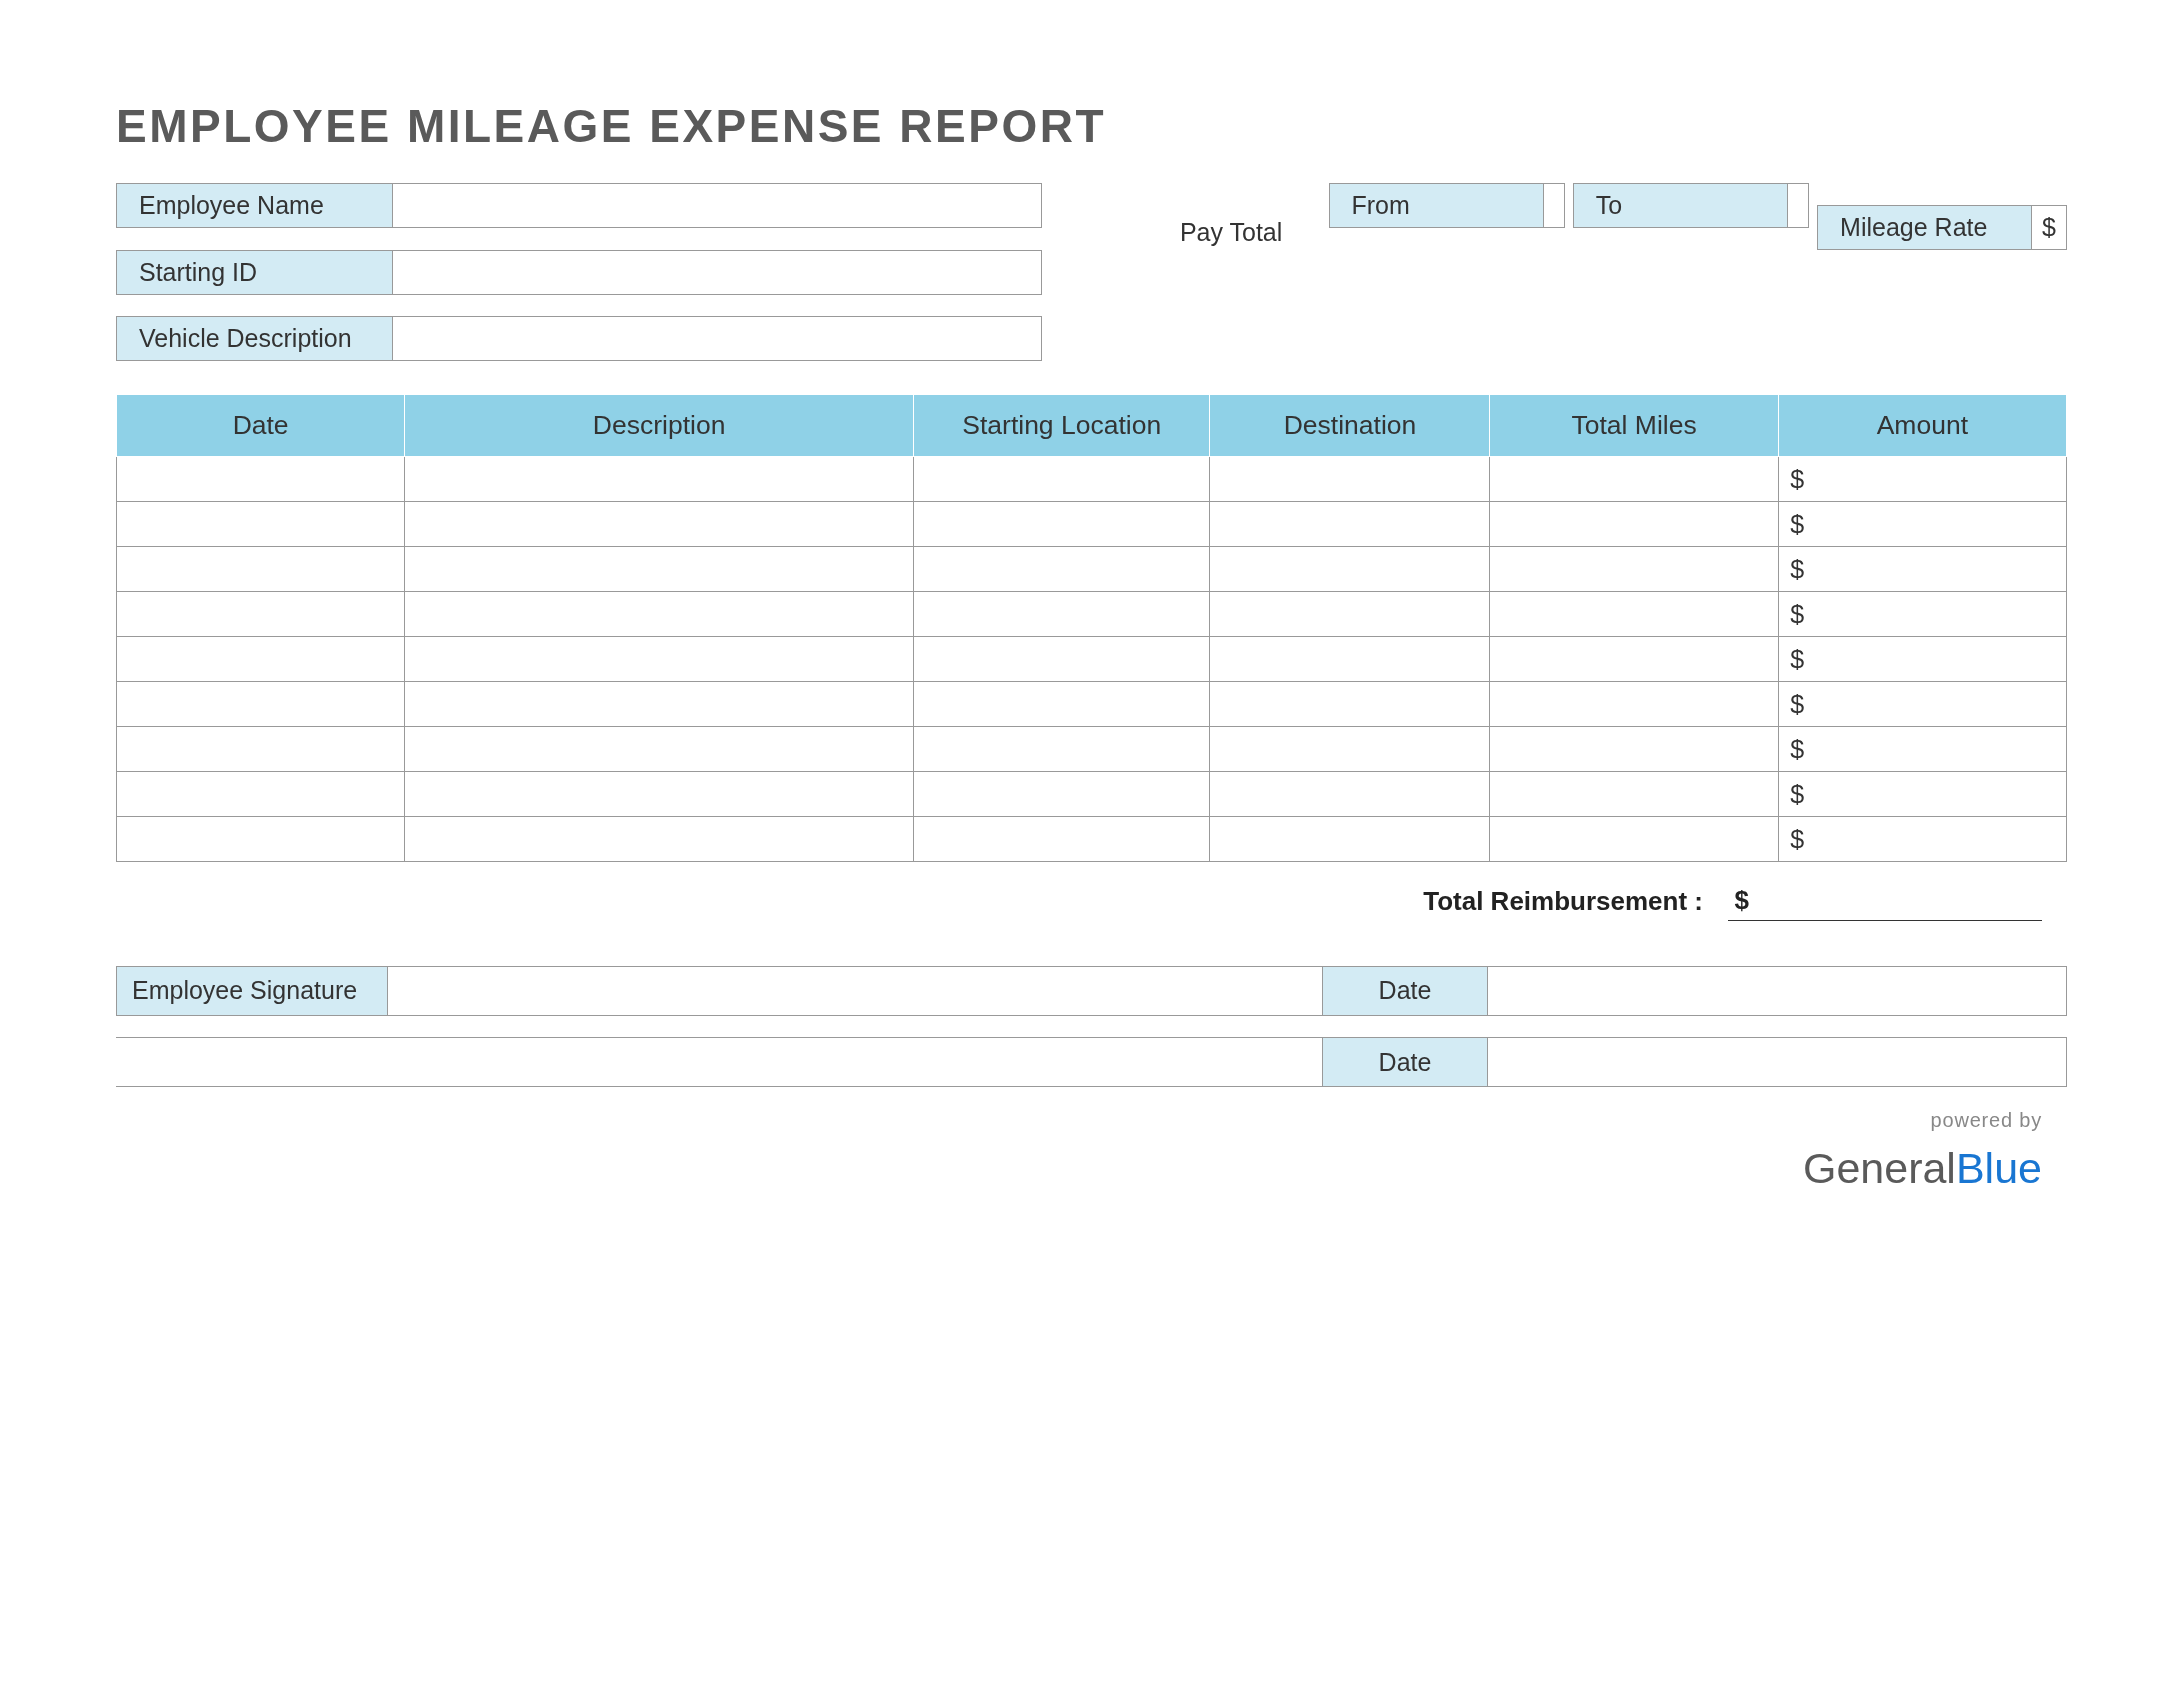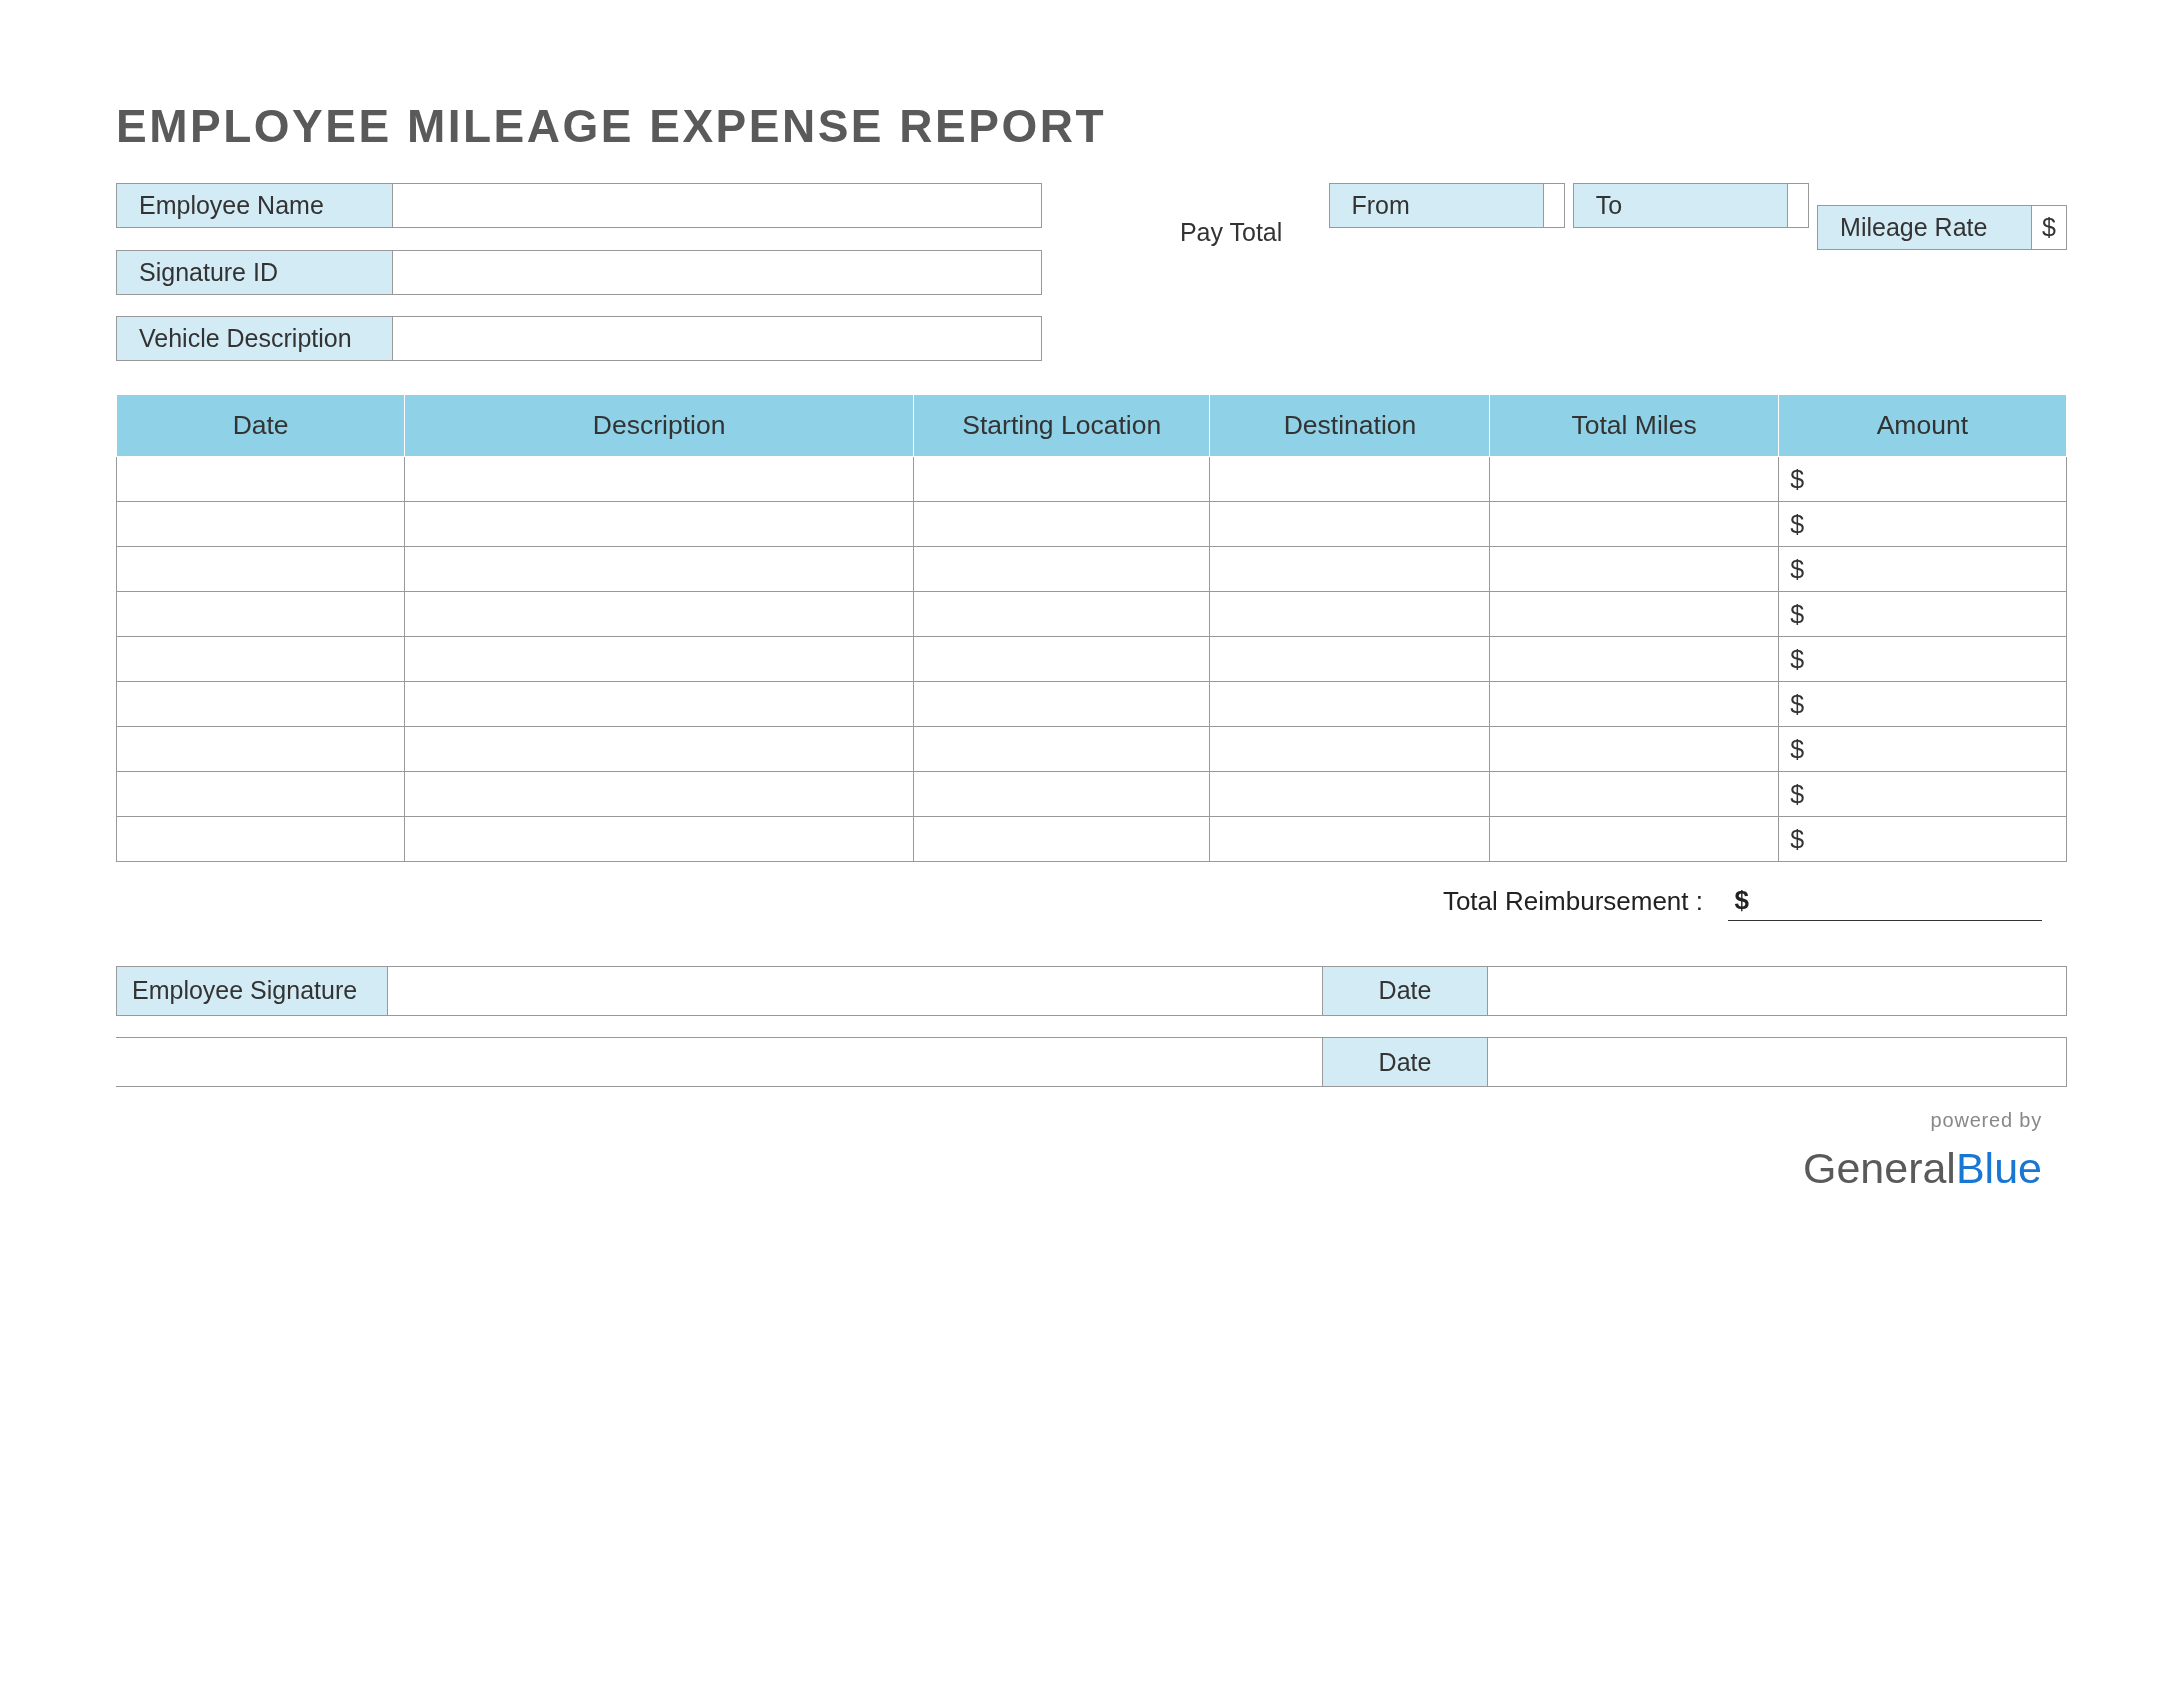--- a/index.html
+++ b/index.html
@@ -93,21 +93,21 @@
 
     .total-row {
       display: flex;
       justify-content: flex-end;
       align-items: center;
       gap: 25px;
       margin-bottom: 45px;
       padding-right: 25px;
     }
     .total-label {
-      font-weight: 400;
+      font-weight: 700;
       font-size: 26px;
       color: #222;
     }
     .total-value {
       border-bottom: 1.7px solid #333;
       width: 314px;
       font-size: 26px;
       font-weight: 700;
       padding: 3.3px 6.6px;
       color: #222;
@@ -173,21 +173,21 @@
 
 <h1 class="title">EMPLOYEE MILEAGE EXPENSE REPORT</h1>
 
 <div class="top-section">
   <div class="left-col">
     <div class="field-row">
       <div class="field-label">Employee Name</div>
       <div class="field-input"></div>
     </div>
     <div class="field-row">
-      <div class="field-label">Signature ID</div>
+      <div class="field-label">Starting ID</div>
       <div class="field-input"></div>
     </div>
     <div class="field-row">
       <div class="field-label">Vehicle Description</div>
       <div class="field-input"></div>
     </div>
   </div>
 
   <div class="pay-period-label">Pay Total</div>
 

